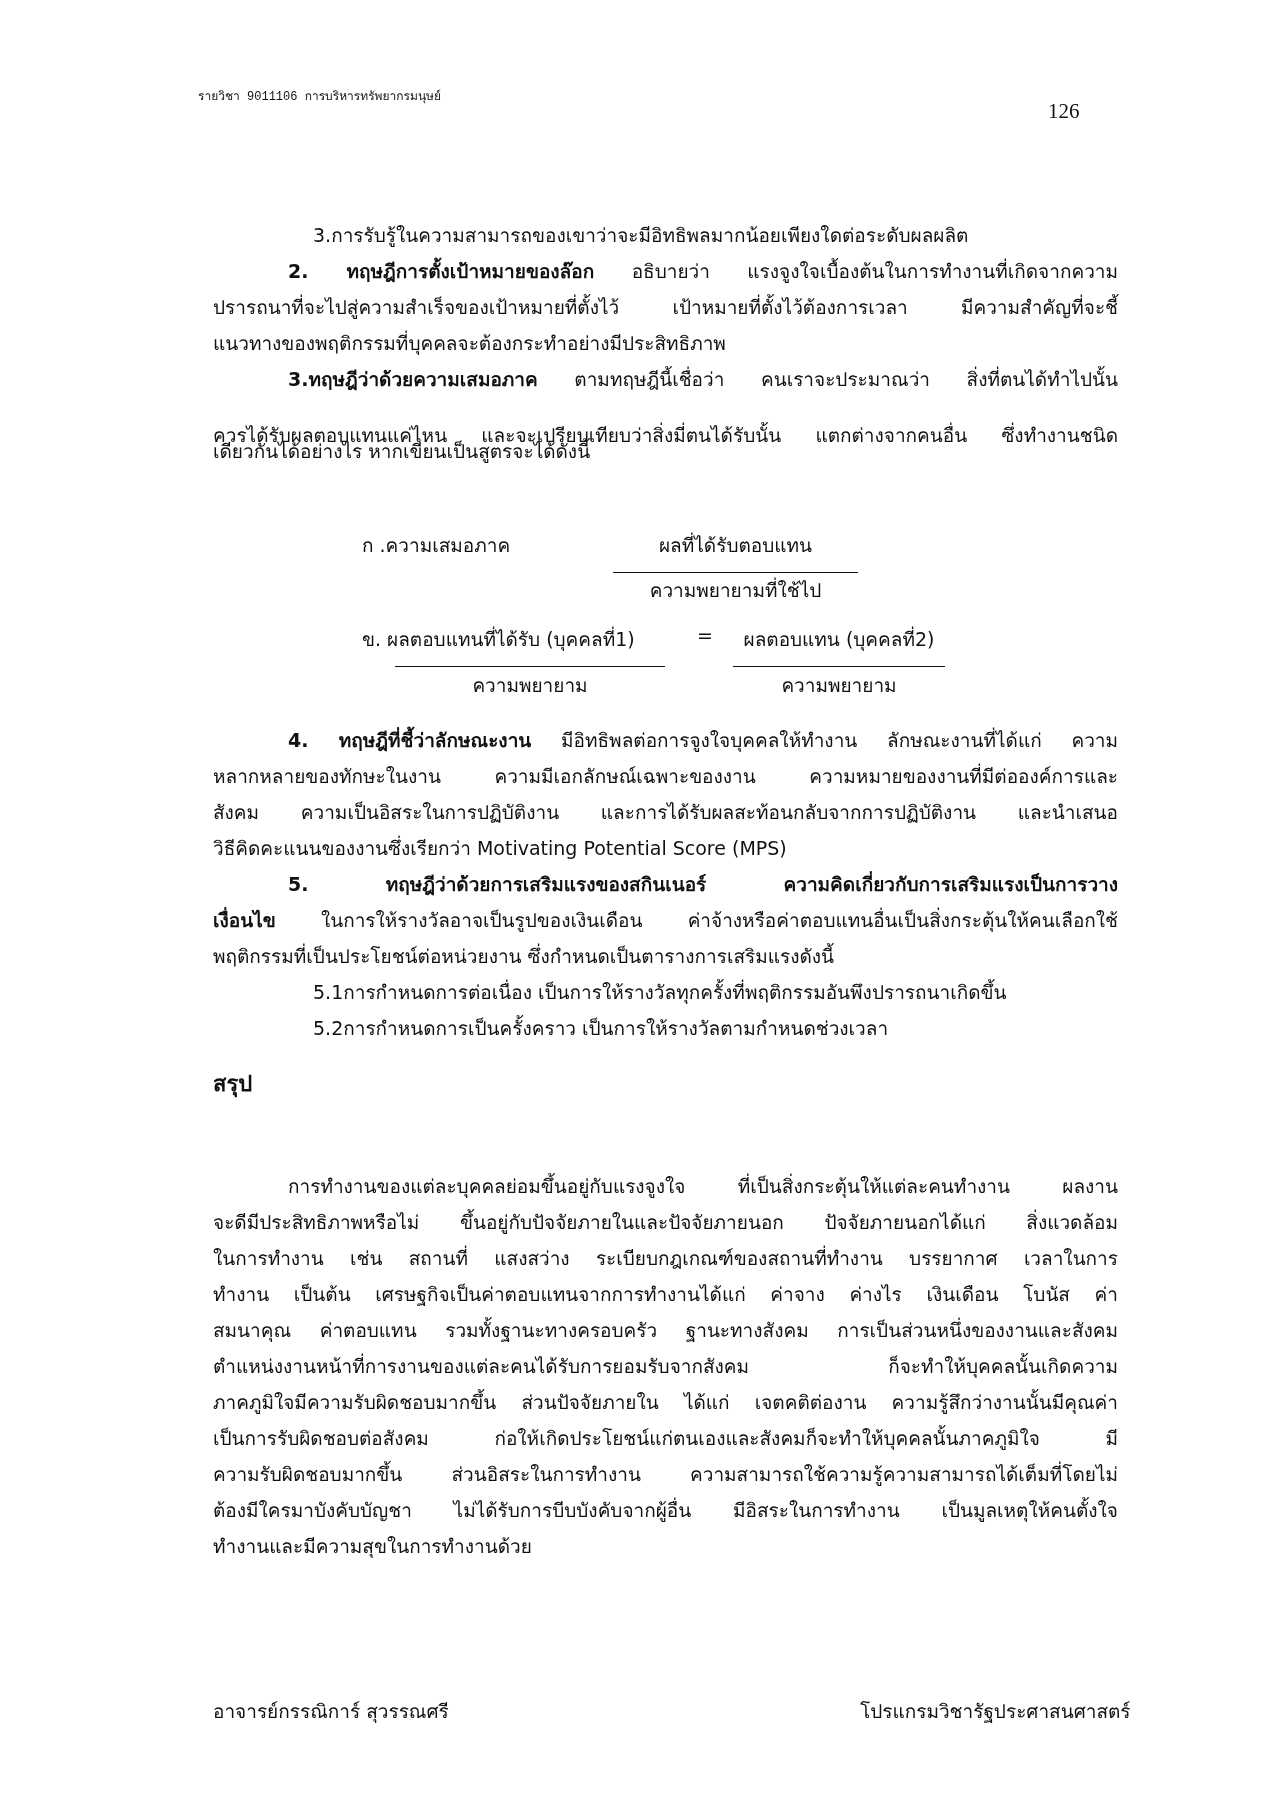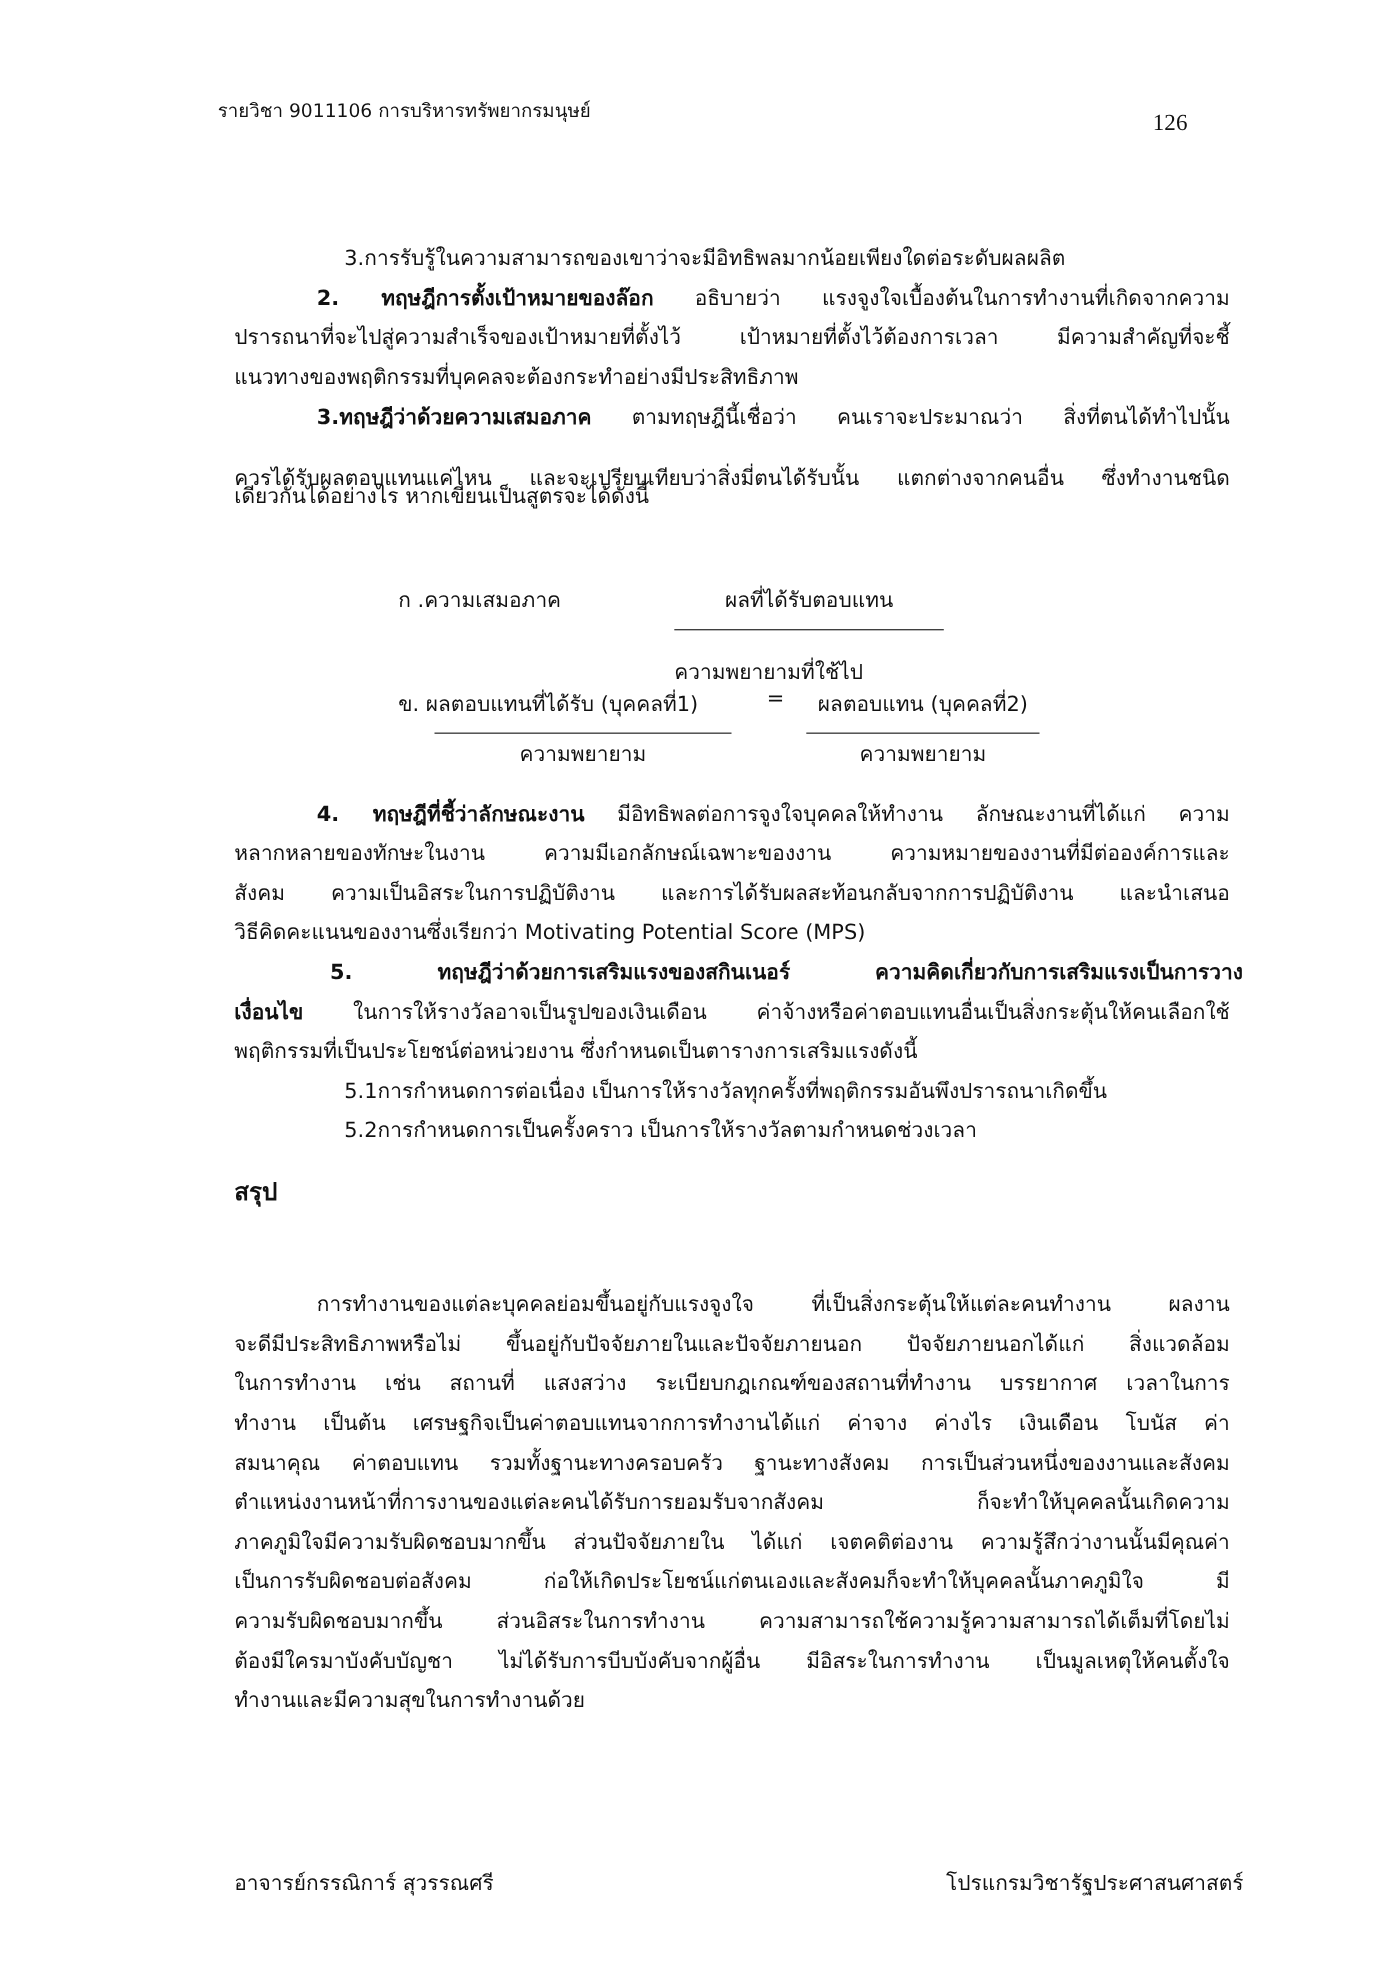--- a/index.html
+++ b/index.html
@@ -1,19 +1,19 @@
 <!DOCTYPE html>
 <html><head>
 <meta charset="utf-8">
 <style>
   html, body { margin:0; padding:0; background:#ffffff; }
   body { width:1273px; height:1800px; position:relative; overflow:hidden;
          font-family:"DejaVu Sans", sans-serif; color:#111; }
   .abs { position:absolute; white-space:nowrap; }
-  .hdr { font-size:17px; top:86px; }
+  .hdr { font-size:12px; top:86px;font-family:Liberation Mono, monospace; }
   .pgnum { font-family:"Liberation Serif", serif; font-size:21px; top:86px; left:1048px;margin-top:13px; }
   .ln { position:absolute; left:213px; width:905px; font-size:19px; line-height:36px; height:36px;
         white-space:nowrap; overflow:visible; text-align:justify; text-align-last:justify; }
   .ln.last { text-align-last:left; }
   b { font-weight:bold; }
   .heading { font-size:22px; font-weight:bold; }
   .formula { font-size:19px; }
   .fline { position:absolute; height:0; border-top:1.5px solid #111; }
   .ftr { font-size:19px; top:1696px; }
 </style>
@@ -30,39 +30,39 @@
 <div class="ln last" style="top:325px;">แนวทางของพฤติกรรมที่บุคคลจะต้องกระทำอย่างมีประสิทธิภาพ</div>
 
 <div class="ln" style="top:361px; left:288px; width:830px;"><b>3.ทฤษฎีว่าด้วยความเสมอภาค</b><span> ตามทฤษฎีนี้เชื่อว่า คนเราจะประมาณว่า สิ่งที่ตนได้ทำไปนั้น</span></div>
 <div class="ln" style="top:397px;margin-top:20px;">ควรได้รับผลตอบแทนแค่ไหน และจะเปรียบเทียบว่าสิ่งมี่ตนได้รับนั้น แตกต่างจากคนอื่น ซึ่งทำงานชนิด</div>
 <div class="ln last" style="top:433px;">เดียวกันได้อย่างไร หากเขียนเป็นสูตรจะได้ดังนี้</div>
 
 <div>
   <div class="abs formula" style="left:362px; top:530px;">ก .ความเสมอภาค</div>
   <div class="abs formula" style="left:613px; width:245px; text-align:center; top:530px;">ผลที่ได้รับตอบแทน</div>
   <div class="fline" style="left:613px; width:245px; top:572px;"></div>
-  <div class="abs formula" style="left:613px; width:245px; text-align:left; top:595px;">ความพยายามที่ใช้ไป</div>
+  <div class="abs formula" style="left:613px; width:245px; text-align:center; top:575px;">ความพยายามที่ใช้ไป</div>
 
   <div class="abs formula" style="left:362px; top:624px;">ข. ผลตอบแทนที่ได้รับ (บุคคลที่1)</div>
   <div class="fline" style="left:395px; width:270px; top:666px;"></div>
   <div class="abs formula" style="left:395px; width:270px; text-align:center; top:670px;">ความพยายาม</div>
 
   <div class="abs formula" style="left:697px; top:624px;">=</div>
 
   <div class="abs formula" style="left:733px; width:212px; text-align:center; top:624px;">ผลตอบแทน (บุคคลที่2)</div>
   <div class="fline" style="left:733px; width:212px; top:666px;"></div>
   <div class="abs formula" style="left:733px; width:212px; text-align:center; top:670px;">ความพยายาม</div>
 </div>
 
 <div class="ln" style="top:722px; left:288px; width:830px;"><b>4. ทฤษฎีที่ชี้ว่าลักษณะงาน</b><span> มีอิทธิพลต่อการจูงใจบุคคลให้ทำงาน ลักษณะงานที่ได้แก่ ความ</span></div>
 <div class="ln" style="top:758px;">หลากหลายของทักษะในงาน ความมีเอกลักษณ์เฉพาะของงาน ความหมายของงานที่มีต่อองค์การและ</div>
 <div class="ln" style="top:794px;">สังคม ความเป็นอิสระในการปฏิบัติงาน และการได้รับผลสะท้อนกลับจากการปฏิบัติงาน และนำเสนอ</div>
 <div class="ln last" style="top:830px;">วิธีคิดคะแนนของงานซึ่งเรียกว่า Motivating Potential Score (MPS)</div>
 
-<div class="ln" style="top:866px; left:288px; width:830px; font-weight:bold;margin-left:12px;">5. ทฤษฎีว่าด้วยการเสริมแรงของสกินเนอร์ ความคิดเกี่ยวกับการเสริมแรงเป็นการวาง</div>
+<div class="ln" style="top:866px; left:288px; width:830px; font-weight:bold;">5. ทฤษฎีว่าด้วยการเสริมแรงของสกินเนอร์ ความคิดเกี่ยวกับการเสริมแรงเป็นการวาง</div>
 <div class="ln" style="top:902px;"><b>เงื่อนไข</b><span> ในการให้รางวัลอาจเป็นรูปของเงินเดือน ค่าจ้างหรือค่าตอบแทนอื่นเป็นสิ่งกระตุ้นให้คนเลือกใช้</span></div>
 <div class="ln last" style="top:938px;">พฤติกรรมที่เป็นประโยชน์ต่อหน่วยงาน ซึ่งกำหนดเป็นตารางการเสริมแรงดังนี้</div>
 <div class="ln last" style="top:974px; left:313px; width:805px;">5.1การกำหนดการต่อเนื่อง เป็นการให้รางวัลทุกครั้งที่พฤติกรรมอันพึงปรารถนาเกิดขึ้น</div>
 <div class="ln last" style="top:1010px; left:313px; width:805px;">5.2การกำหนดการเป็นครั้งคราว เป็นการให้รางวัลตามกำหนดช่วงเวลา</div>
 
 <div class="abs heading" style="left:213px; top:1066px;">สรุป</div>
 
 <div>
   <div class="ln" style="top:1168px; left:288px; width:830px;">การทำงานของแต่ละบุคคลย่อมขึ้นอยู่กับแรงจูงใจ ที่เป็นสิ่งกระตุ้นให้แต่ละคนทำงาน ผลงาน</div>
   <div class="ln" style="top:1204px;">จะดีมีประสิทธิภาพหรือไม่ ขึ้นอยู่กับปัจจัยภายในและปัจจัยภายนอก ปัจจัยภายนอกได้แก่ สิ่งแวดล้อม</div>

